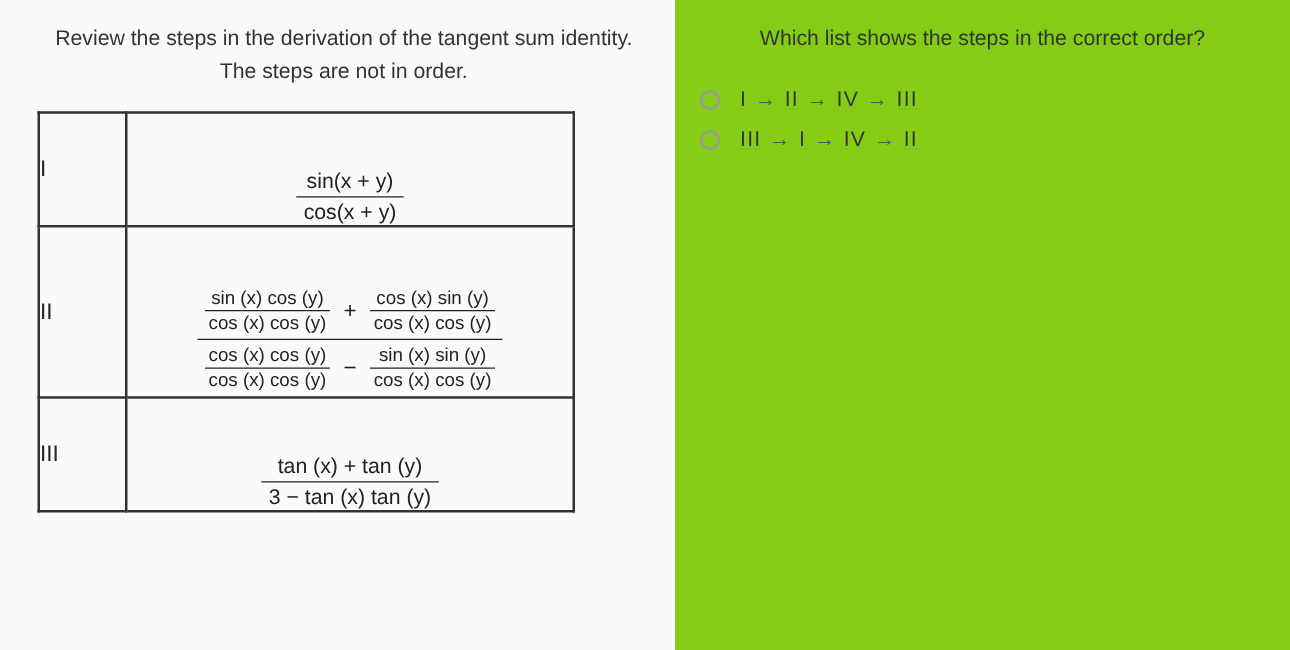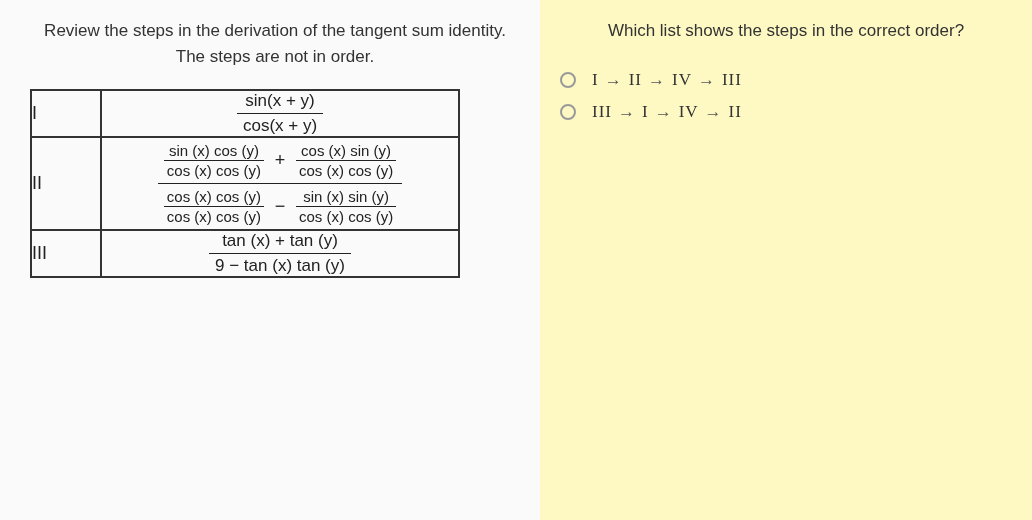--- a/index.html
+++ b/index.html
@@ -12,21 +12,21 @@
       display: flex;
     }
     .left-panel {
       width: 540px;
       padding: 18px 20px 0 30px;
       background: #fafafa;
     }
     .right-panel {
       flex: 1;
       padding: 18px 20px 0 20px;
-      background: #fef9c3;
+      background: #84cc16;
     }
     .prompt-text {
       font-size: 17px;
       color: #333;
       line-height: 1.5;
       margin-bottom: 20px;
       text-align: center;
     }
     .steps-table {
       border-collapse: collapse;
@@ -47,32 +47,33 @@
     .formula-cell {
       text-align: center;
       padding: 18px 10px;
       font-size: 17px;
       color: #222;
     }
     .frac {
       display: inline-block;
       vertical-align: middle;
       text-align: center;
+      margin-top: 44px;
     }
     .frac .num { display: block; padding: 0 6px 2px; border-bottom: 1.5px solid #222; }
     .frac .den { display: block; padding: 2px 6px 0; }
     .compound-frac .num, .compound-frac .den { padding: 4px 6px; }
     .op { display: inline-block; vertical-align: middle; padding: 0 6px; font-size: 18px; }
     .mini-frac { display: inline-block; vertical-align: middle; font-size: 15px; }
     .mini-frac .mn { display: block; border-bottom: 1.5px solid #222; padding: 0 3px 1px; }
     .mini-frac .md { display: block; padding: 1px 3px 0; }
     .row4 .formula-cell { padding: 8px 10px 0; }
     .row4 { height: 30px; overflow: hidden; }
     
-    .options-list { margin-top: 8px; font-family: Liberation Serif, serif; }
+    .options-list { margin-top: 8px; }
     .option-row {
       display: flex;
       align-items: center;
       padding: 6px 0;
       cursor: pointer;
     }
     .radio {
       width: 16px;
       height: 16px;
       border: 2px solid #999;
@@ -119,21 +120,21 @@
             <span class="mini-frac"><span class="mn">sin (x) sin (y)</span><span class="md">cos (x) cos (y)</span></span>
           </span>
         </span>
       </td>
     </tr>
     <tr>
       <td class="label-cell">III</td>
       <td class="formula-cell">
         <span class="frac">
           <span class="num">tan (x) + tan (y)</span>
-          <span class="den">9 − tan (x) tan (y)</span>
+          <span class="den">3 − tan (x) tan (y)</span>
         </span>
       </td>
     </tr>
   </tbody>
     </table>
 </div>
 
 <div class="right-panel">
   <p class="prompt-text">Which list shows the steps in the correct order?</p>
 

